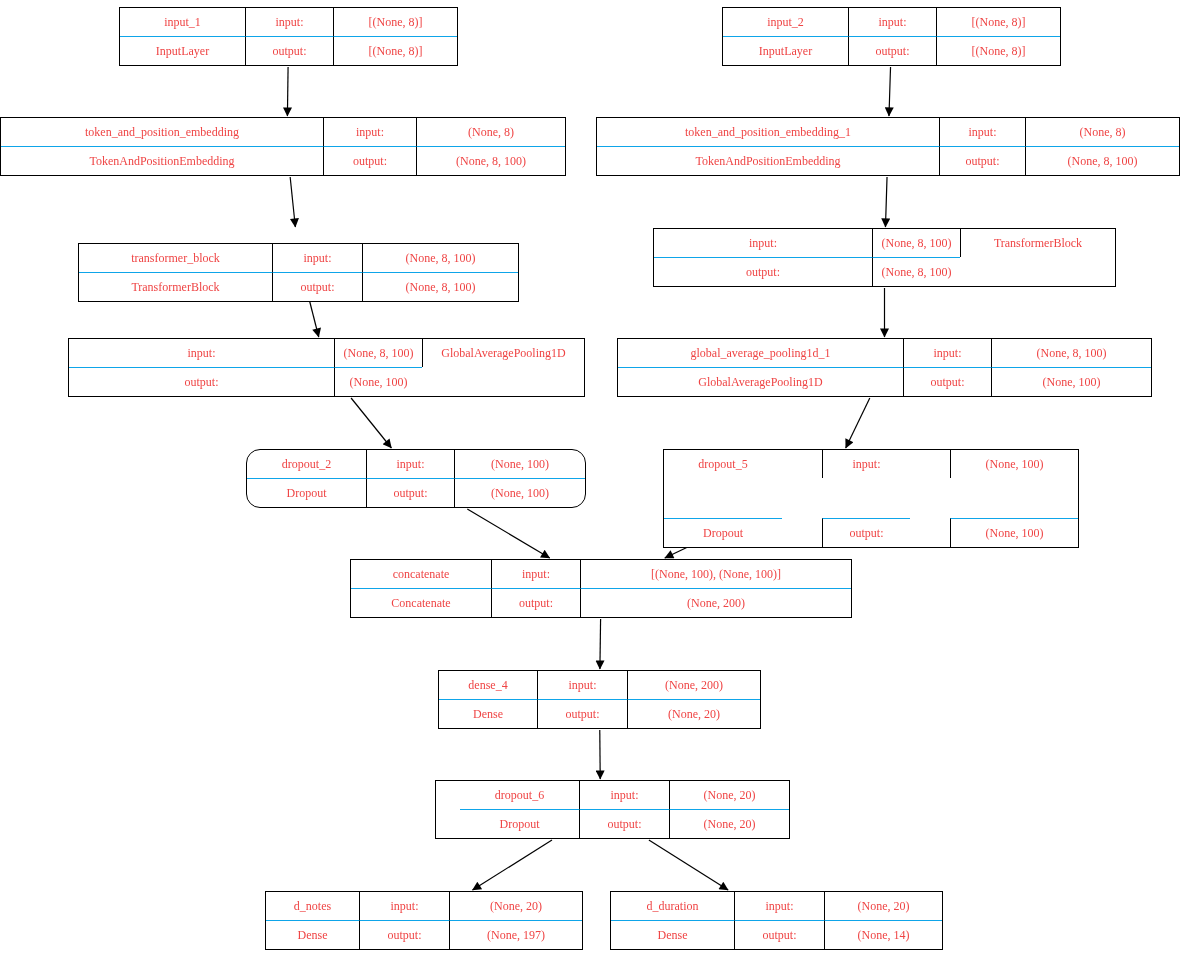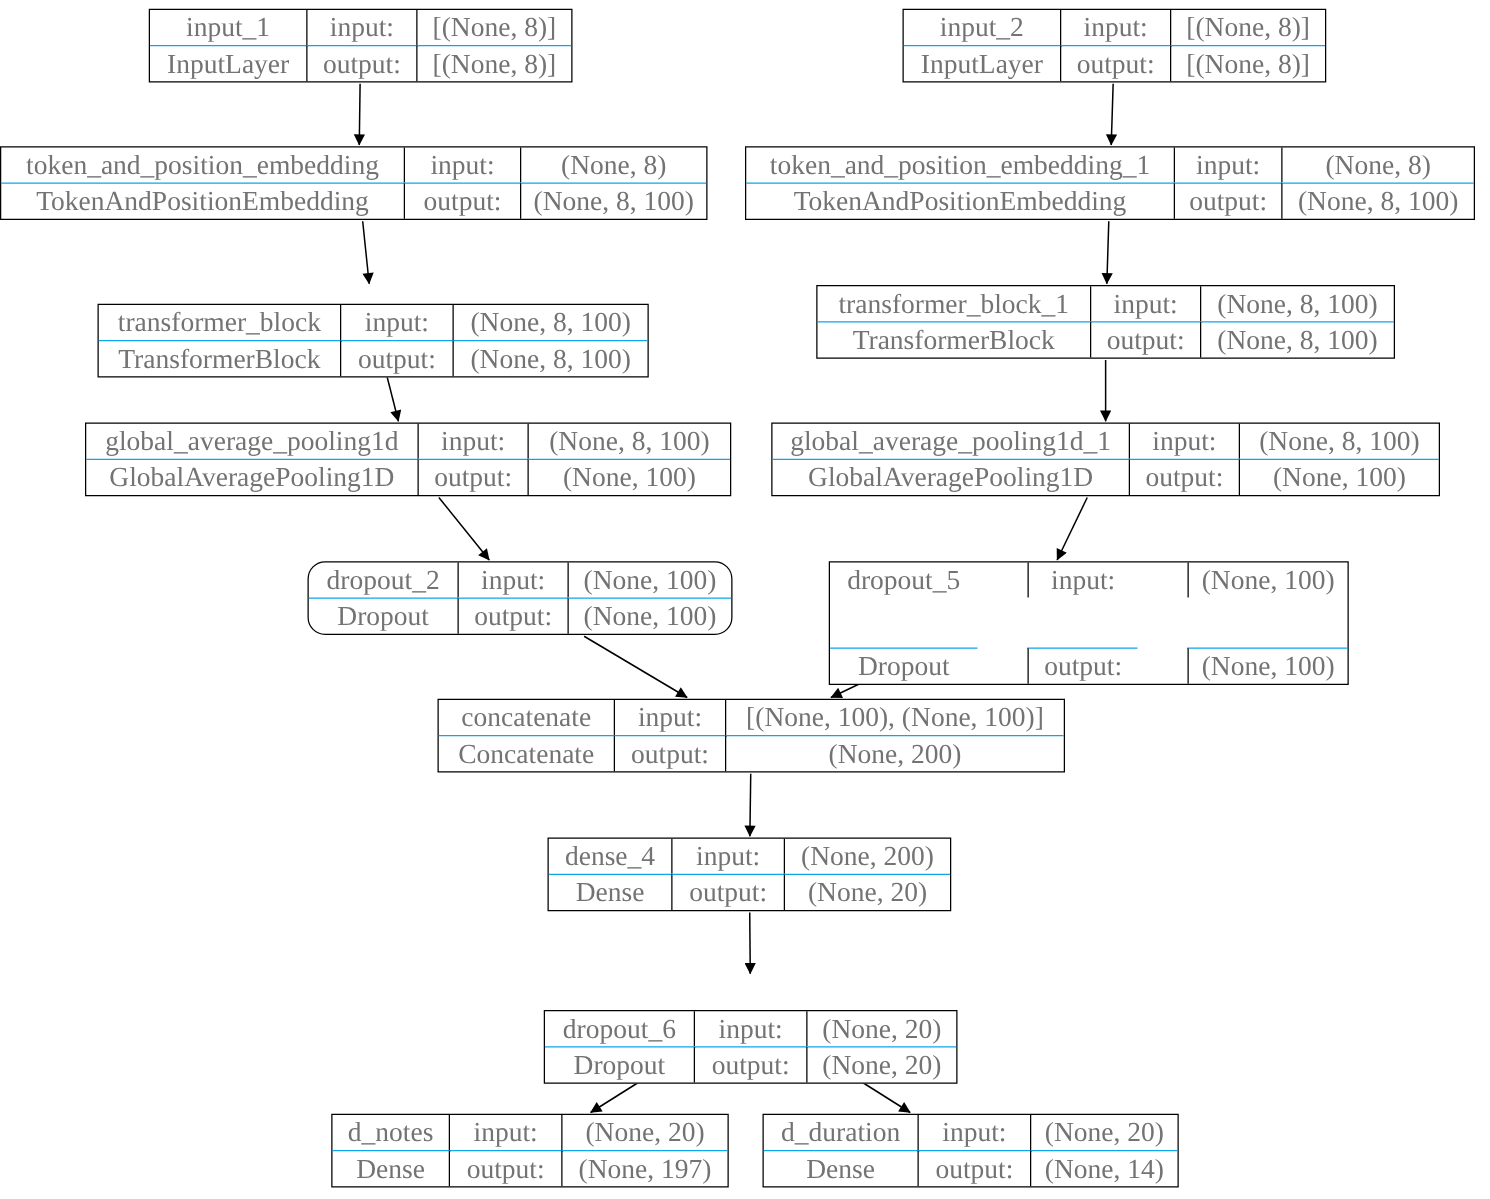--- a/index.html
+++ b/index.html
@@ -2,22 +2,22 @@
 <html><head>
 <meta charset="utf-8">
 <style>
   html, body { margin: 0; padding: 0; background: #ffffff; }
   #canvas {
     position: relative;
     width: 1192px;
     height: 959px;
     background: #ffffff;
     font-family: "Liberation Serif", "DejaVu Serif", serif;
-    font-size: 22px;
-    color: #737373;
+    font-size: 12px;
+    color: #ef4444;
   }
   #edges {
     position: absolute;
     left: 0; top: 0;
     width: 1192px; height: 959px;
     pointer-events: none;
   }
   .node {
     position: absolute;
     display: grid;
@@ -85,21 +85,20 @@
   <div class="node" style="left:78px; top:228px; grid-template-columns:193px 90px 156px;margin-top:15px;">
     <div class="cell">transformer_block</div>
     <div class="cell">input:</div>
     <div class="cell">(None, 8, 100)</div>
     <div class="cell">TransformerBlock</div>
     <div class="cell">output:</div>
     <div class="cell">(None, 8, 100)</div>
   </div>
 
   <div class="node" style="left:68px; top:338px; grid-template-columns:265px 88px 162px;">
-    <div class="cell">global_average_pooling1d</div>
     <div class="cell">input:</div>
     <div class="cell">(None, 8, 100)</div>
     <div class="cell">GlobalAveragePooling1D</div>
     <div class="cell">output:</div>
     <div class="cell">(None, 100)</div>
   </div>
 
   <div class="node" style="left:246px; top:449px; grid-template-columns:119px 88px 131px;border-radius:14px;">
     <div class="cell">dropout_2</div>
     <div class="cell">input:</div>
@@ -121,21 +120,20 @@
   <div class="node" style="left:596px; top:117px; grid-template-columns:342px 86px 154px;">
     <div class="cell">token_and_position_embedding_1</div>
     <div class="cell">input:</div>
     <div class="cell">(None, 8)</div>
     <div class="cell">TokenAndPositionEmbedding</div>
     <div class="cell">output:</div>
     <div class="cell">(None, 8, 100)</div>
   </div>
 
   <div class="node" style="left:653px; top:228px; grid-template-columns:218px 88px 155px;">
-    <div class="cell">transformer_block_1</div>
     <div class="cell">input:</div>
     <div class="cell">(None, 8, 100)</div>
     <div class="cell">TransformerBlock</div>
     <div class="cell">output:</div>
     <div class="cell">(None, 8, 100)</div>
   </div>
 
   <div class="node" style="left:617px; top:338px; grid-template-columns:285px 88px 160px;">
     <div class="cell">global_average_pooling1d_1</div>
     <div class="cell">input:</div>
@@ -165,21 +163,21 @@
 
   <div class="node" style="left:438px; top:670px; grid-template-columns:98px 90px 133px;">
     <div class="cell">dense_4</div>
     <div class="cell">input:</div>
     <div class="cell">(None, 200)</div>
     <div class="cell">Dense</div>
     <div class="cell">output:</div>
     <div class="cell">(None, 20)</div>
   </div>
 
-  <div class="node" style="left:435px; top:808px; grid-template-columns:119px 90px 120px;">
+  <div class="node" style="left:435px; top:780px; grid-template-columns:119px 90px 120px;padding-left:24px;">
     <div class="cell">dropout_6</div>
     <div class="cell">input:</div>
     <div class="cell">(None, 20)</div>
     <div class="cell">Dropout</div>
     <div class="cell">output:</div>
     <div class="cell">(None, 20)</div>
   </div>
 
   <div class="node" style="left:265px; top:891px; grid-template-columns:93px 90px 133px;">
     <div class="cell">d_notes</div>

